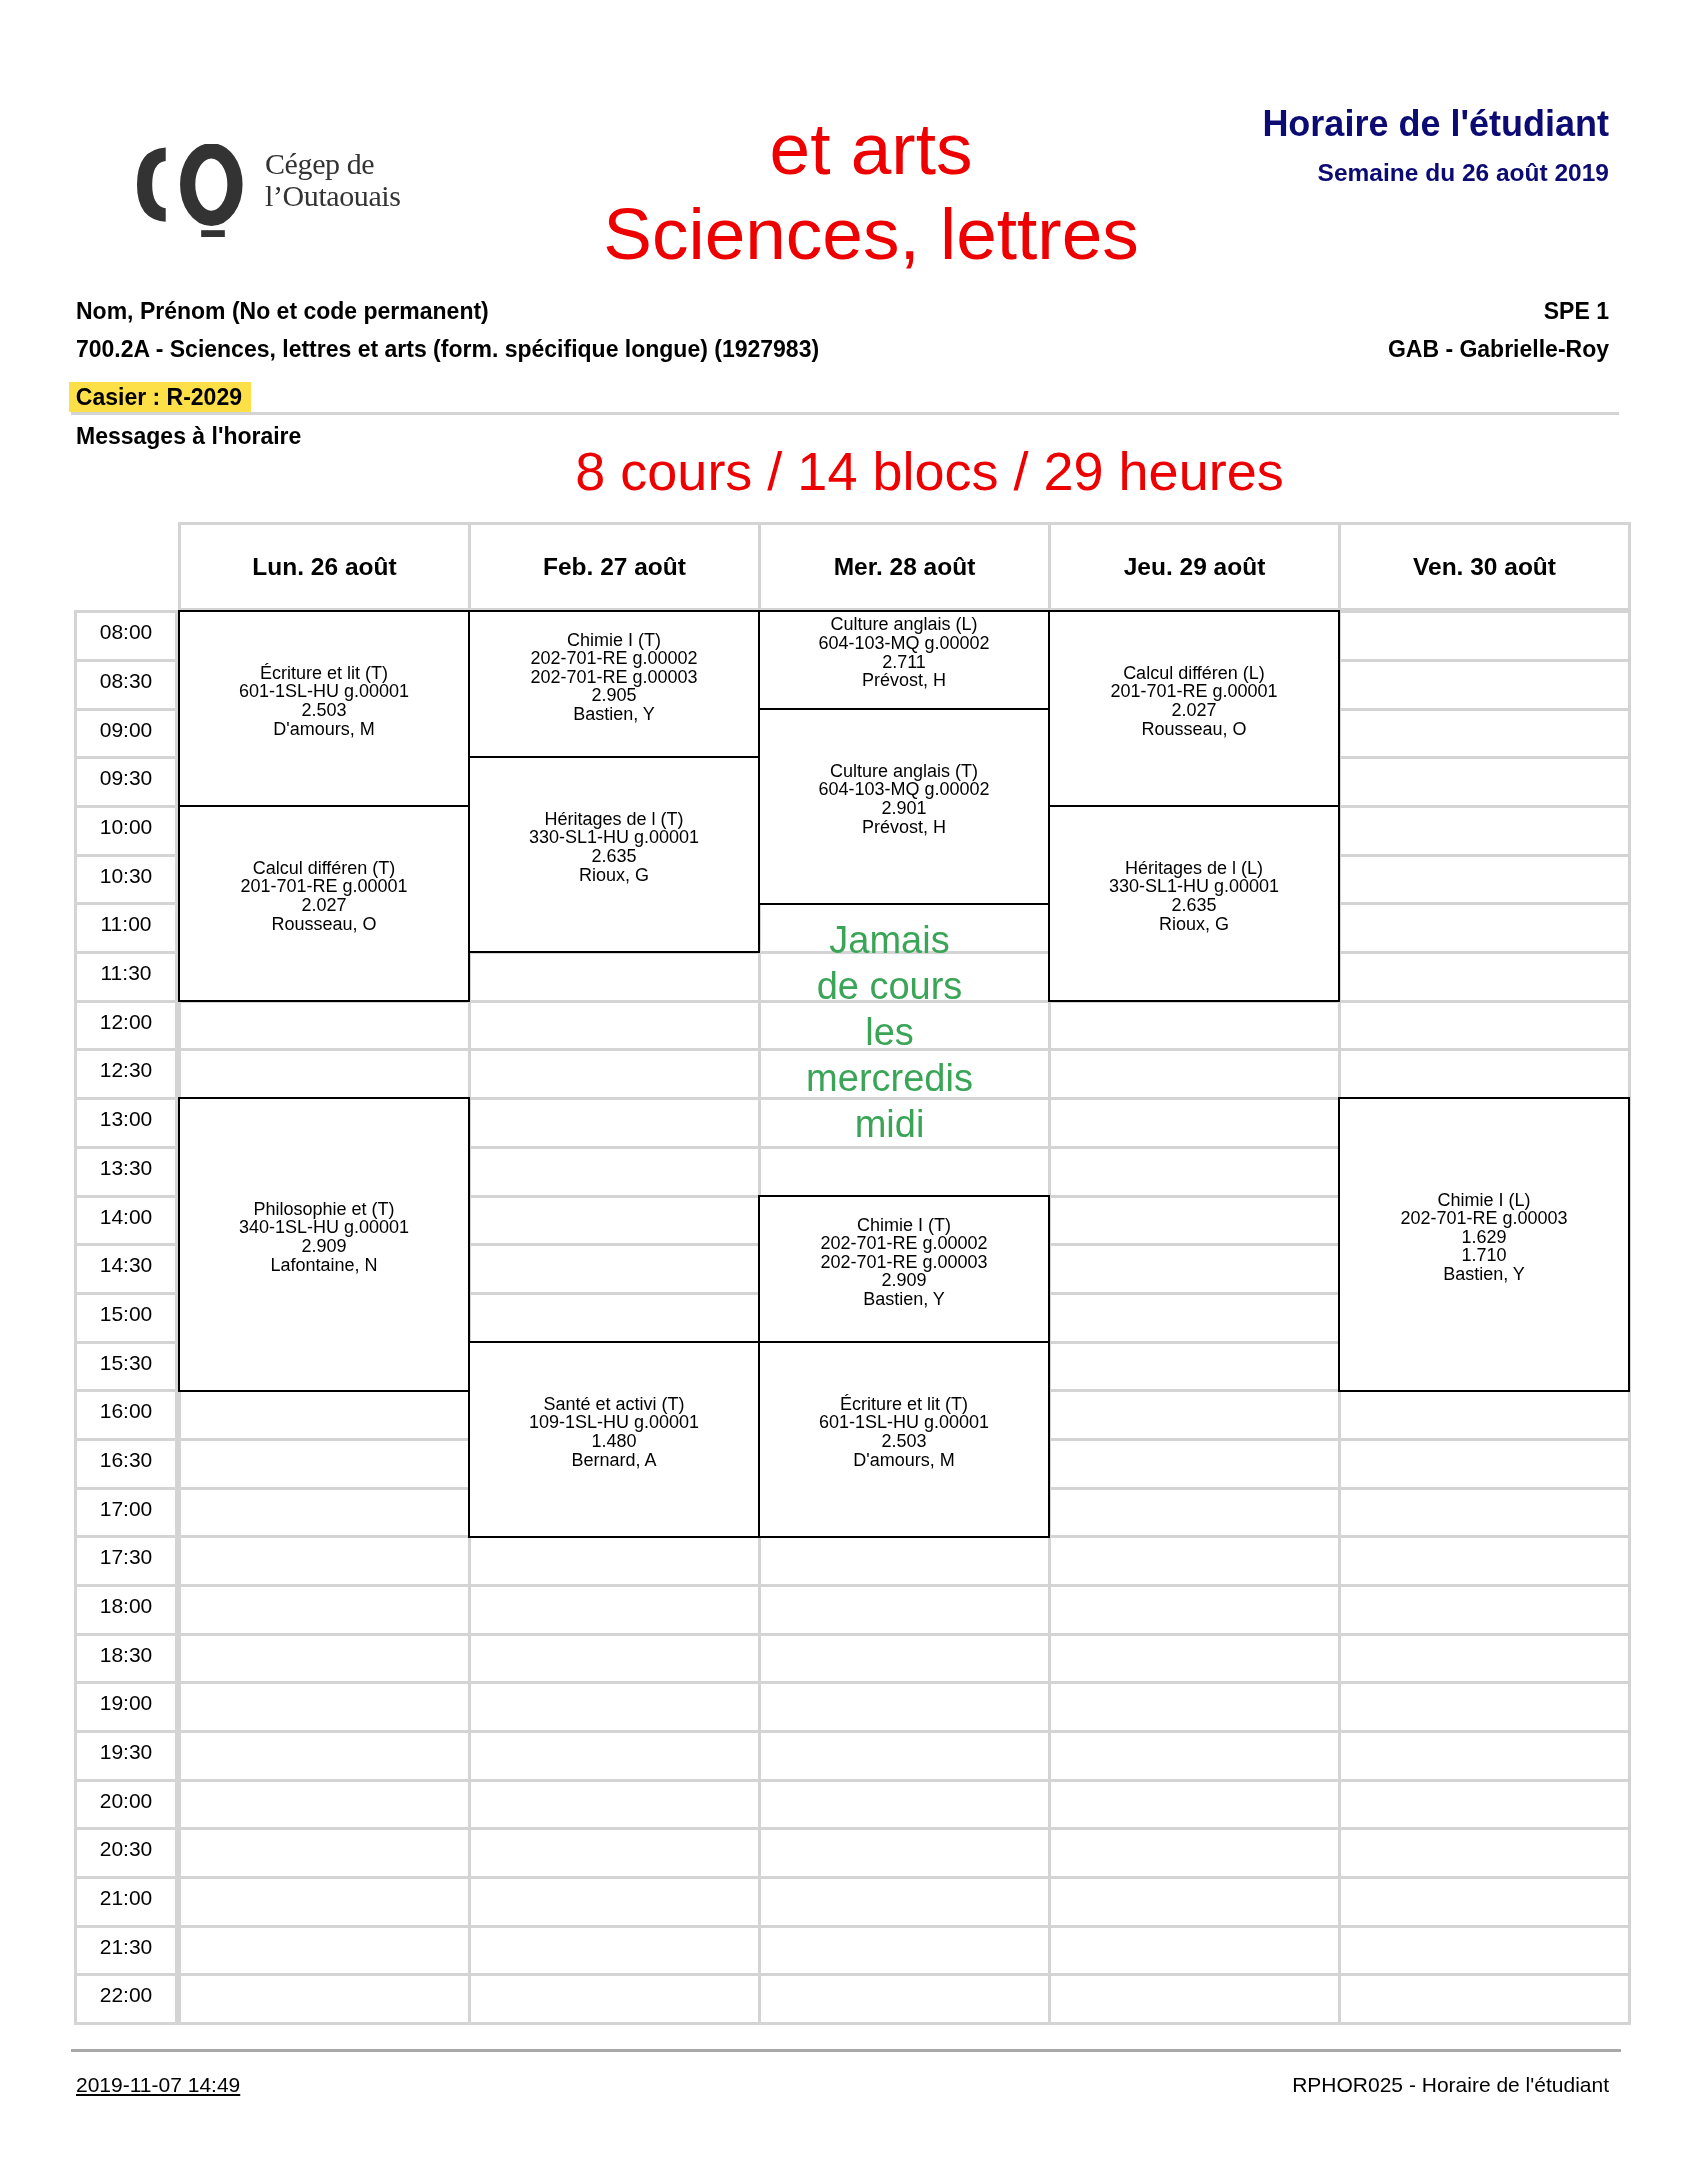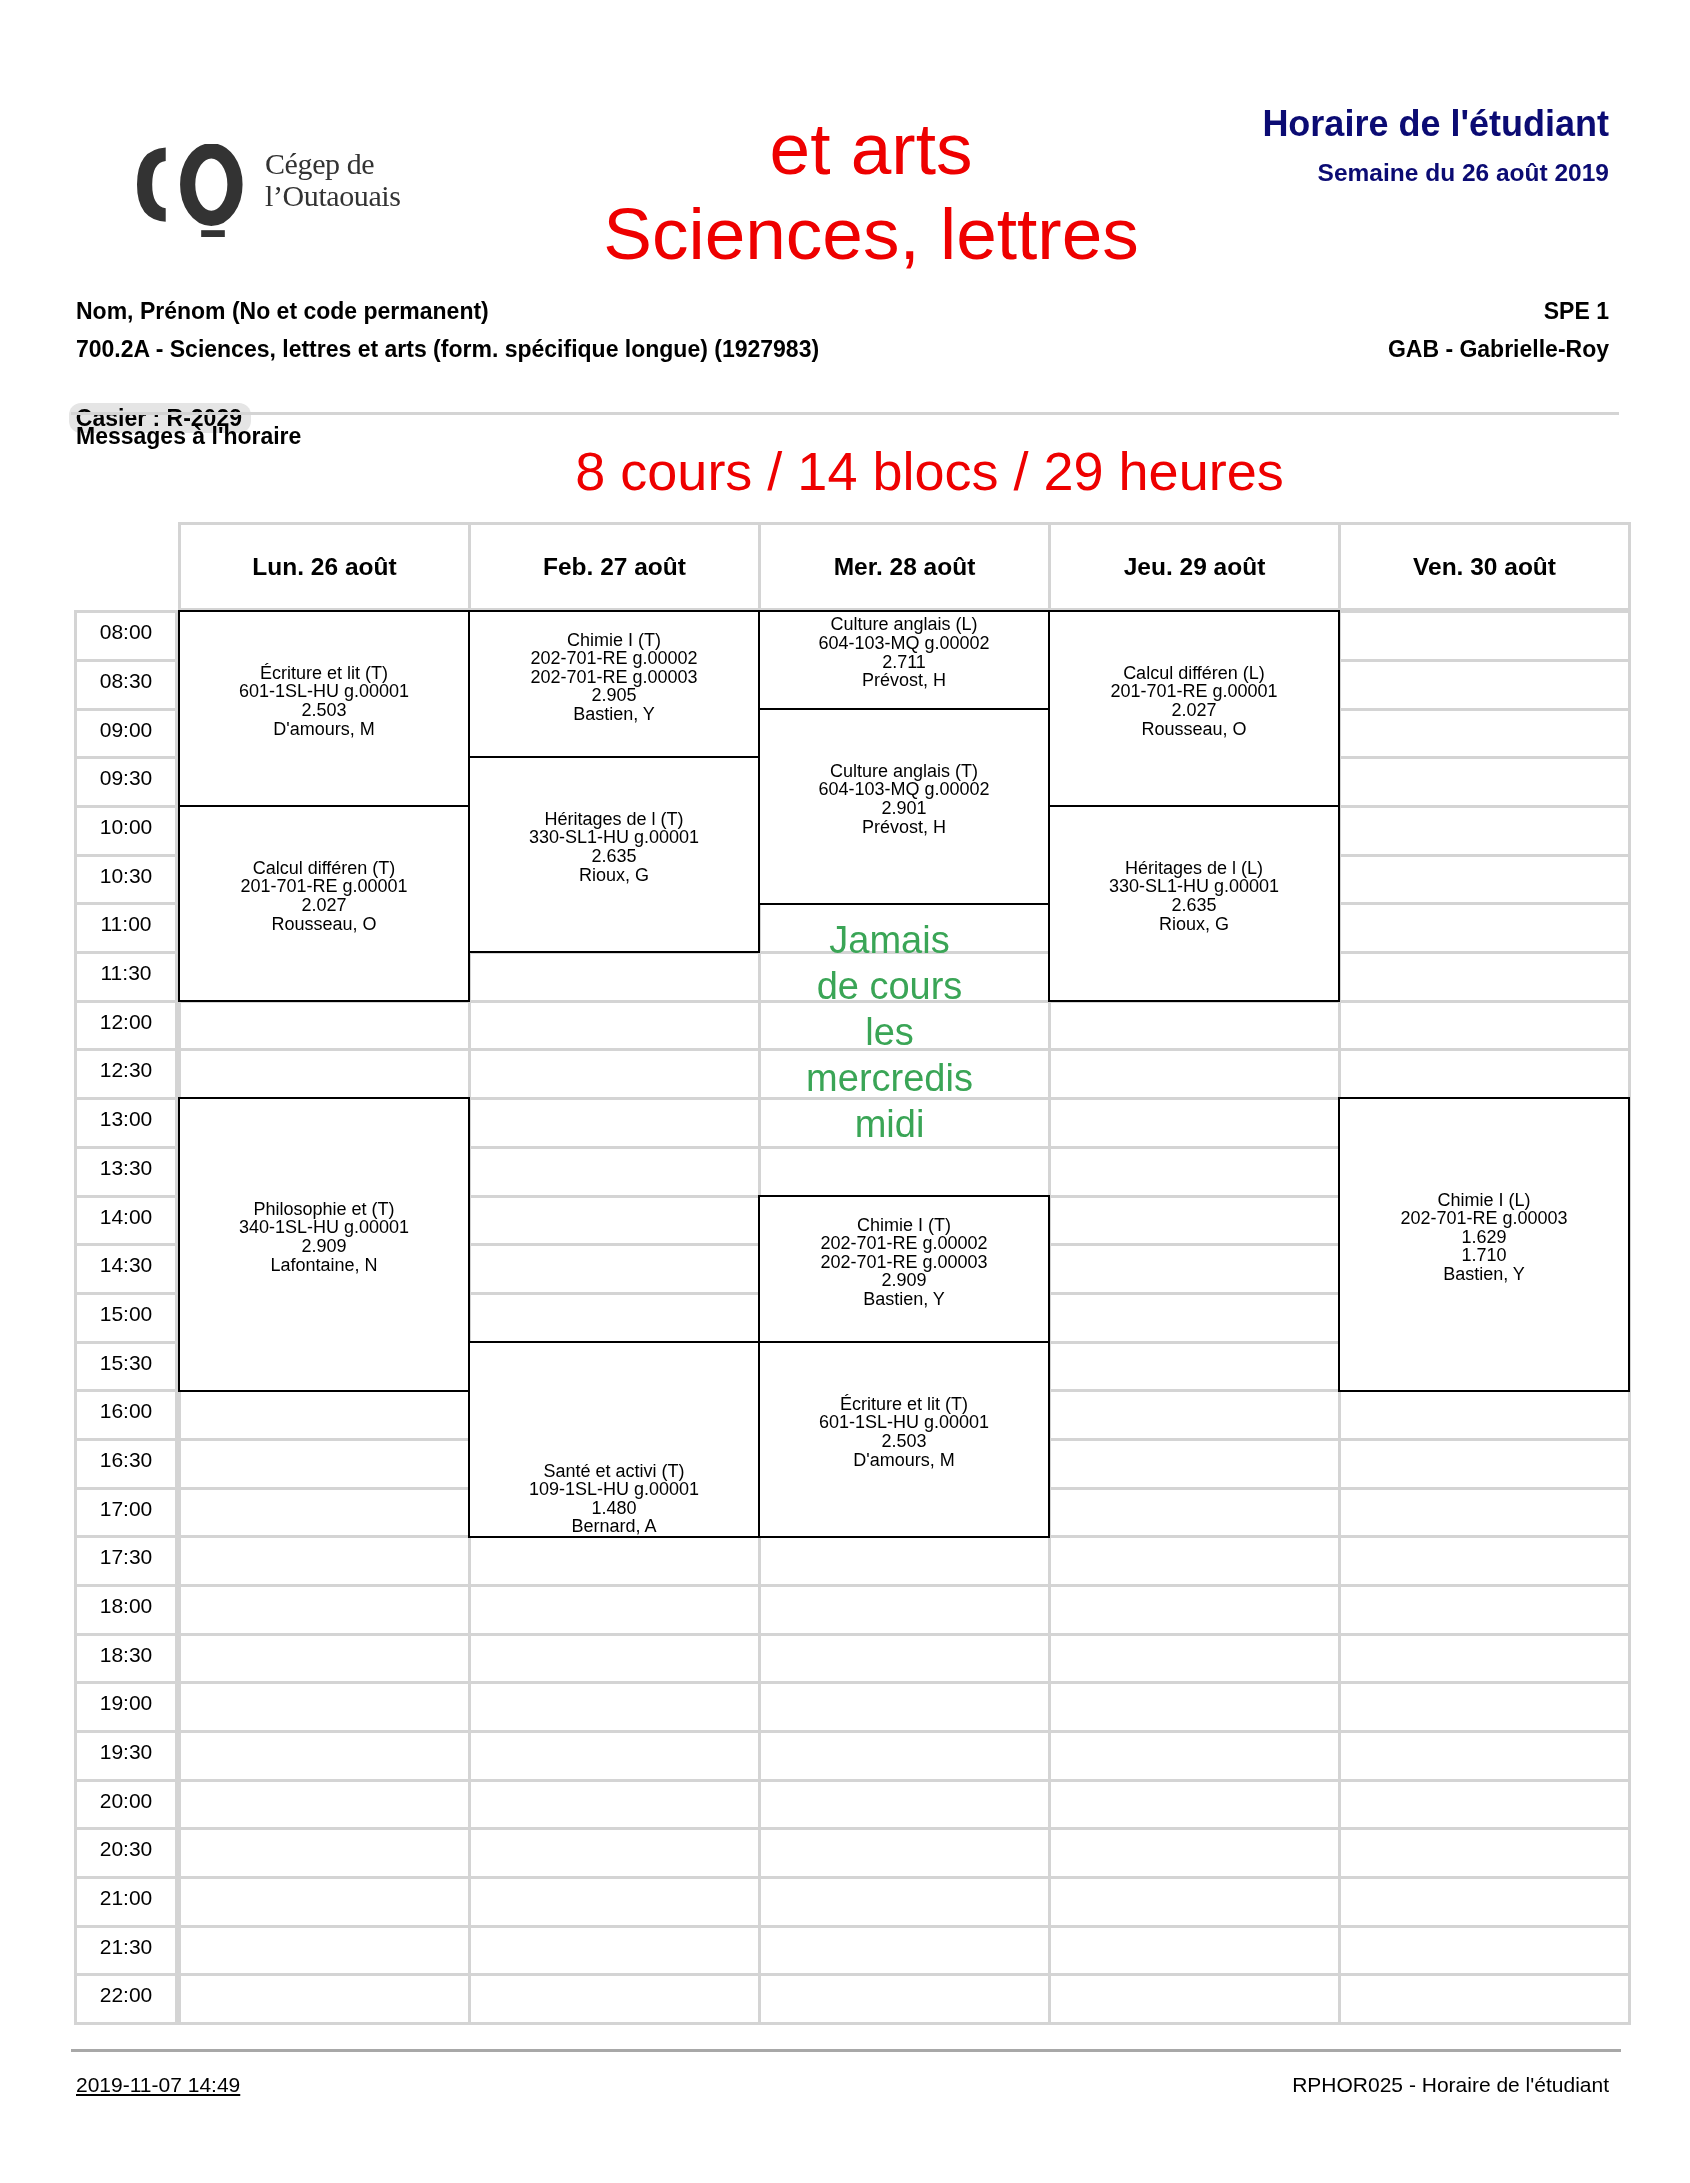--- a/index.html
+++ b/index.html
@@ -15,22 +15,22 @@
   
   .title-red { left: 592px; top: 106px; width: 558px; text-align: center; color: #ee0000;
                font-size: 73px; line-height: 85px; }
 
   
   .hdr-title { right: 81px; top: 103px; color: #0b0b73; font-weight: bold; font-size: 36px; text-align: right; }
   .hdr-sub   { right: 81px; top: 159px; color: #0b0b73; font-weight: bold; font-size: 24.5px; text-align: right; }
 
   .info { left: 76px; font-weight: bold; font-size: 23px; }
   .info-right { right: 81px; font-weight: bold; font-size: 23px; text-align: right; }
-  .casier { left: 69px; top: 382px; background: #e5e5e5; border-radius: 12px;
-            padding: 1.7px 8.5px 1.7px 6.8px; font-weight: bold; font-size: 23px; margin-top: 21px; }
+  .casier { left: 69px; top: 382px; background: #fde047; border-radius: 0;
+            padding: 1.7px 8.5px 1.7px 6.8px; font-weight: bold; font-size: 23px; }
   .rule { left: 71px; width: 1548px; height: 3.4px; background: #d4d4d4; }
 
   .summary { left: 507px; top: 440px; width: 845px; text-align: center; color: #ee0000;
              font-size: 54px; }
 
   
   .grid { left: 0; top: 0; width: 1690px; height: 2183px; }
   .hcell { position: absolute; top: 522px; height: 89px; border: 3.4px solid #d4d4d4;
            box-sizing: border-box; display: flex; align-items: center; justify-content: center;
            font-weight: bold; font-size: 24.5px; background: #fff; }
@@ -299,21 +299,21 @@
       </div>
     </div>
     <div class="block" style="left: 468px; top: 756px; width: 292px; height: 197px;">
       <div class="inner">
         <div>Héritages de  l (T)</div>
         <div>330-SL1-HU g.00001</div>
         <div>2.635</div>
         <div>Rioux, G</div>
       </div>
     </div>
-    <div class="block" style="left: 468px; top: 1341px; width: 292px; height: 197px; align-items: flex-end;">
+    <div class="block" style="left: 468px; top: 1341px; width: 292px; height: 197px;">
       <div class="inner">
         <div>Santé et activi (T)</div>
         <div>109-1SL-HU g.00001</div>
         <div>1.480</div>
         <div>Bernard, A</div>
       </div>
     </div>
     <div class="block" style="left: 758px; top: 610px; width: 292px; height: 100px;">
       <div class="inner">
         <div>Culture anglais (L)</div>

